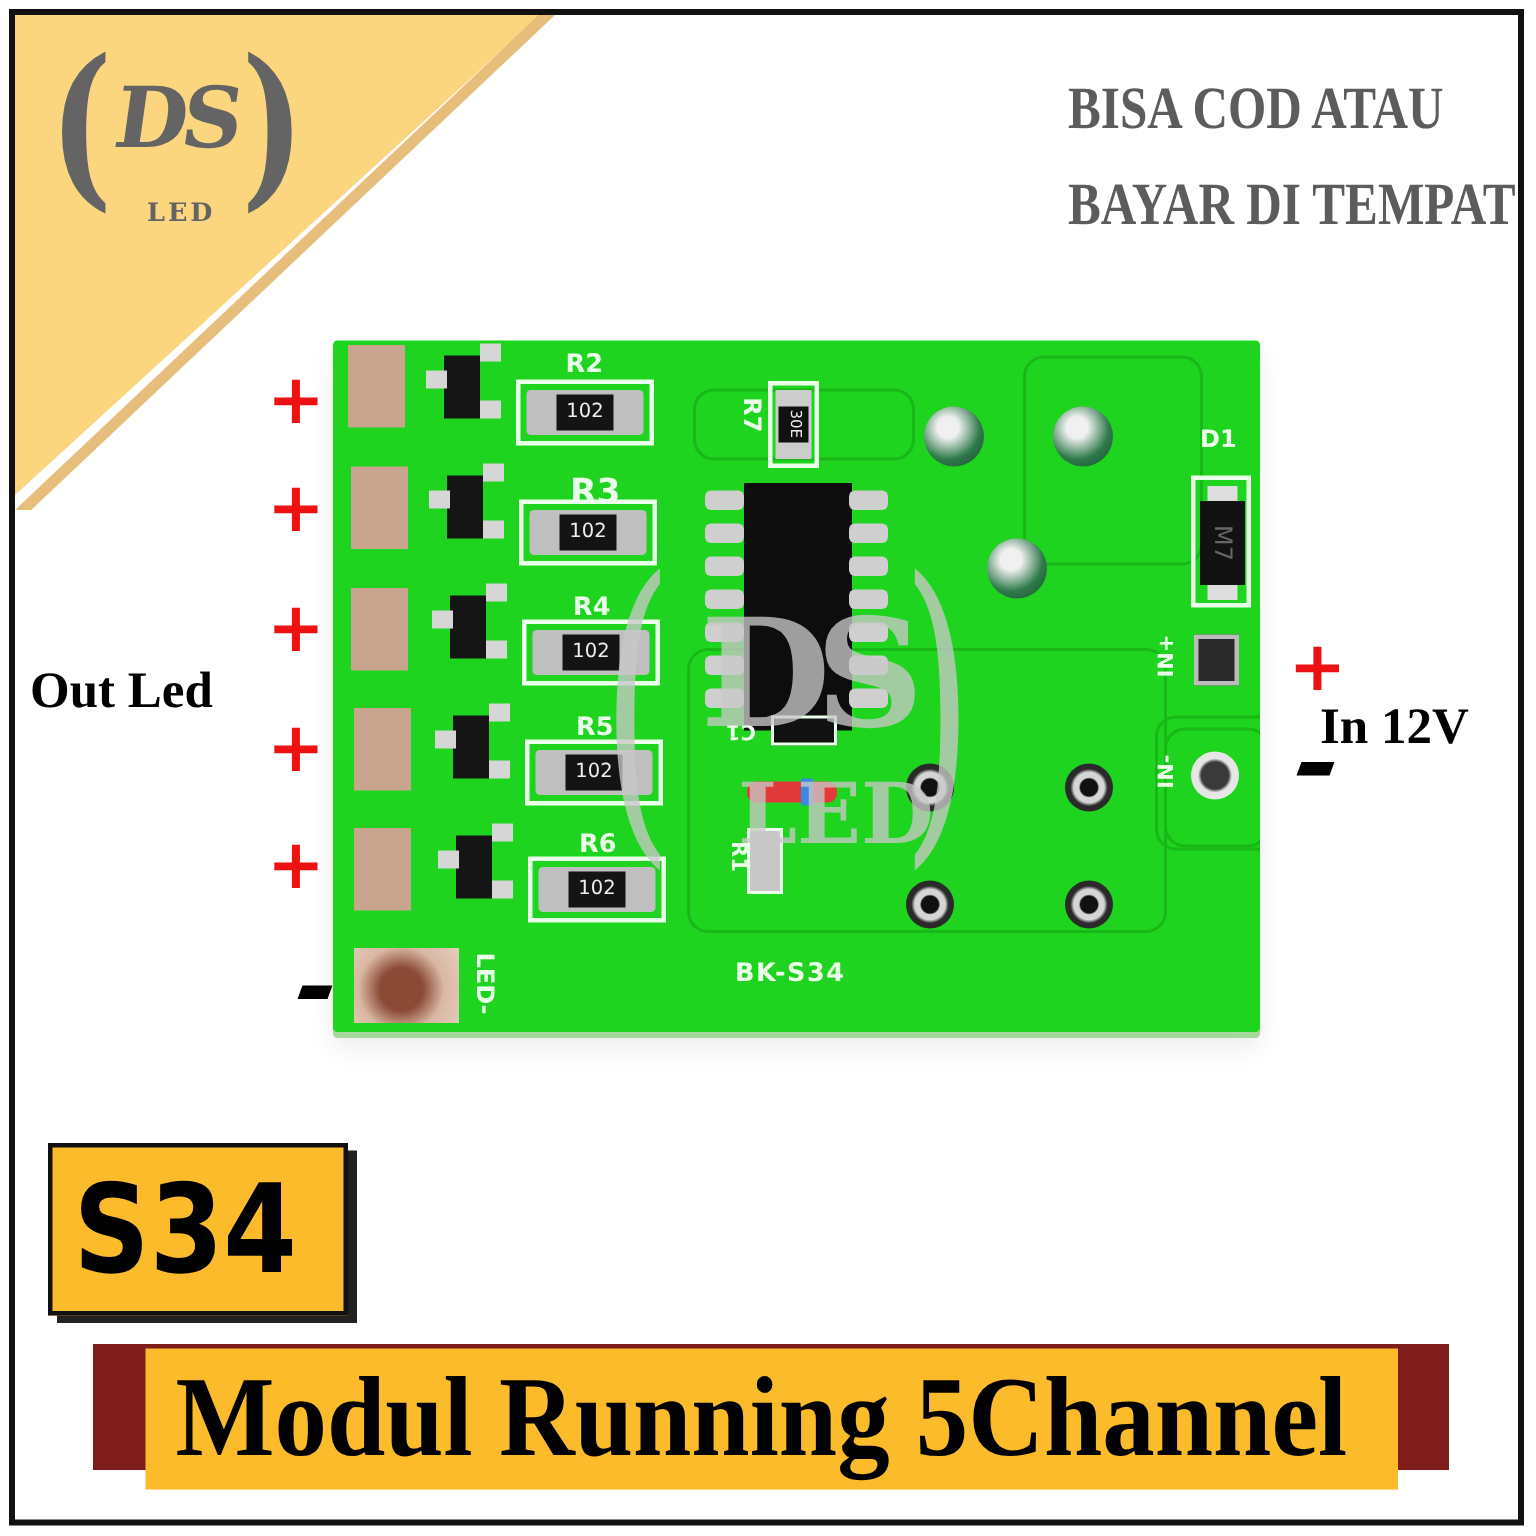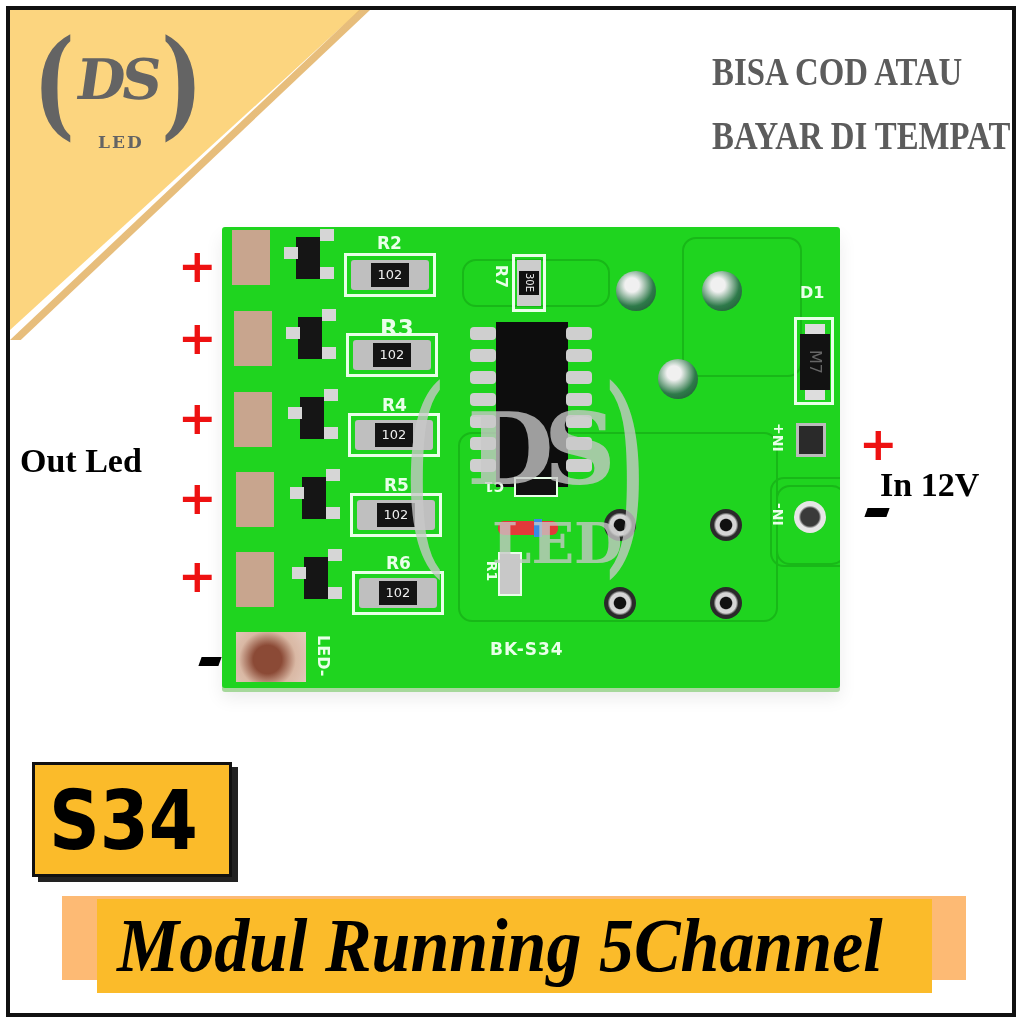--- a/index.html
+++ b/index.html
@@ -43,21 +43,21 @@
   .watermark .p.r { left: 170px; }
   .watermark .m { position: absolute; left: 55px; top: 30px; font-size: 100px; font-weight: bold; letter-spacing: -10px; }
   .watermark .l2 { position: absolute; left: 80px; top: 150px; font-size: 56px; font-weight: bold; }
 
   .plus { position: absolute; color: #ee1111; font-family: "DejaVu Sans", sans-serif; font-weight: bold; font-size: 46px; line-height: 40px; }
   .minus { position: absolute; width: 20px; height: 9px; background: #000; transform: skewX(-20deg); }
   .label { position: absolute; font-family: "Liberation Serif", serif; font-weight: bold; color: #000; }
 
   .model-box { position: absolute; left: 32px; top: 762px; width: 200px; height: 115px; background: #fbbb2a; border: 3px solid #111; box-shadow: 6px 5px 0 #222; }
   .model-box span { position: absolute; left: 14px; top: 8px; font-family: "DejaVu Sans", sans-serif; font-weight: bold; font-size: 82px; line-height: 96px; transform: scaleX(.86); transform-origin: left; color: #000; }
-  .banner { position: absolute; left: 62px; top: 896px; width: 904px; height: 84px; background: #fdba74; font-style: italic; }
+  .banner { position: absolute; left: 62px; top: 896px; width: 904px; height: 84px; background: #7f1d1d; }
   .banner-inner { position: absolute; left: 35px; top: 3px; width: 835px; height: 94px; background: #fbbb2a; }
   .banner-inner span { position: absolute; left: 20px; top: 4px; font-family: "Liberation Serif", serif; font-weight: bold; font-size: 76px; line-height: 84px; color: #000; transform: scaleX(.92); transform-origin: left; white-space: nowrap; }
 </style>
 </head>
 <body>
 
 <div class="frame"></div>
 <div class="corner"></div>
 <div class="corner-edge"></div>
 

